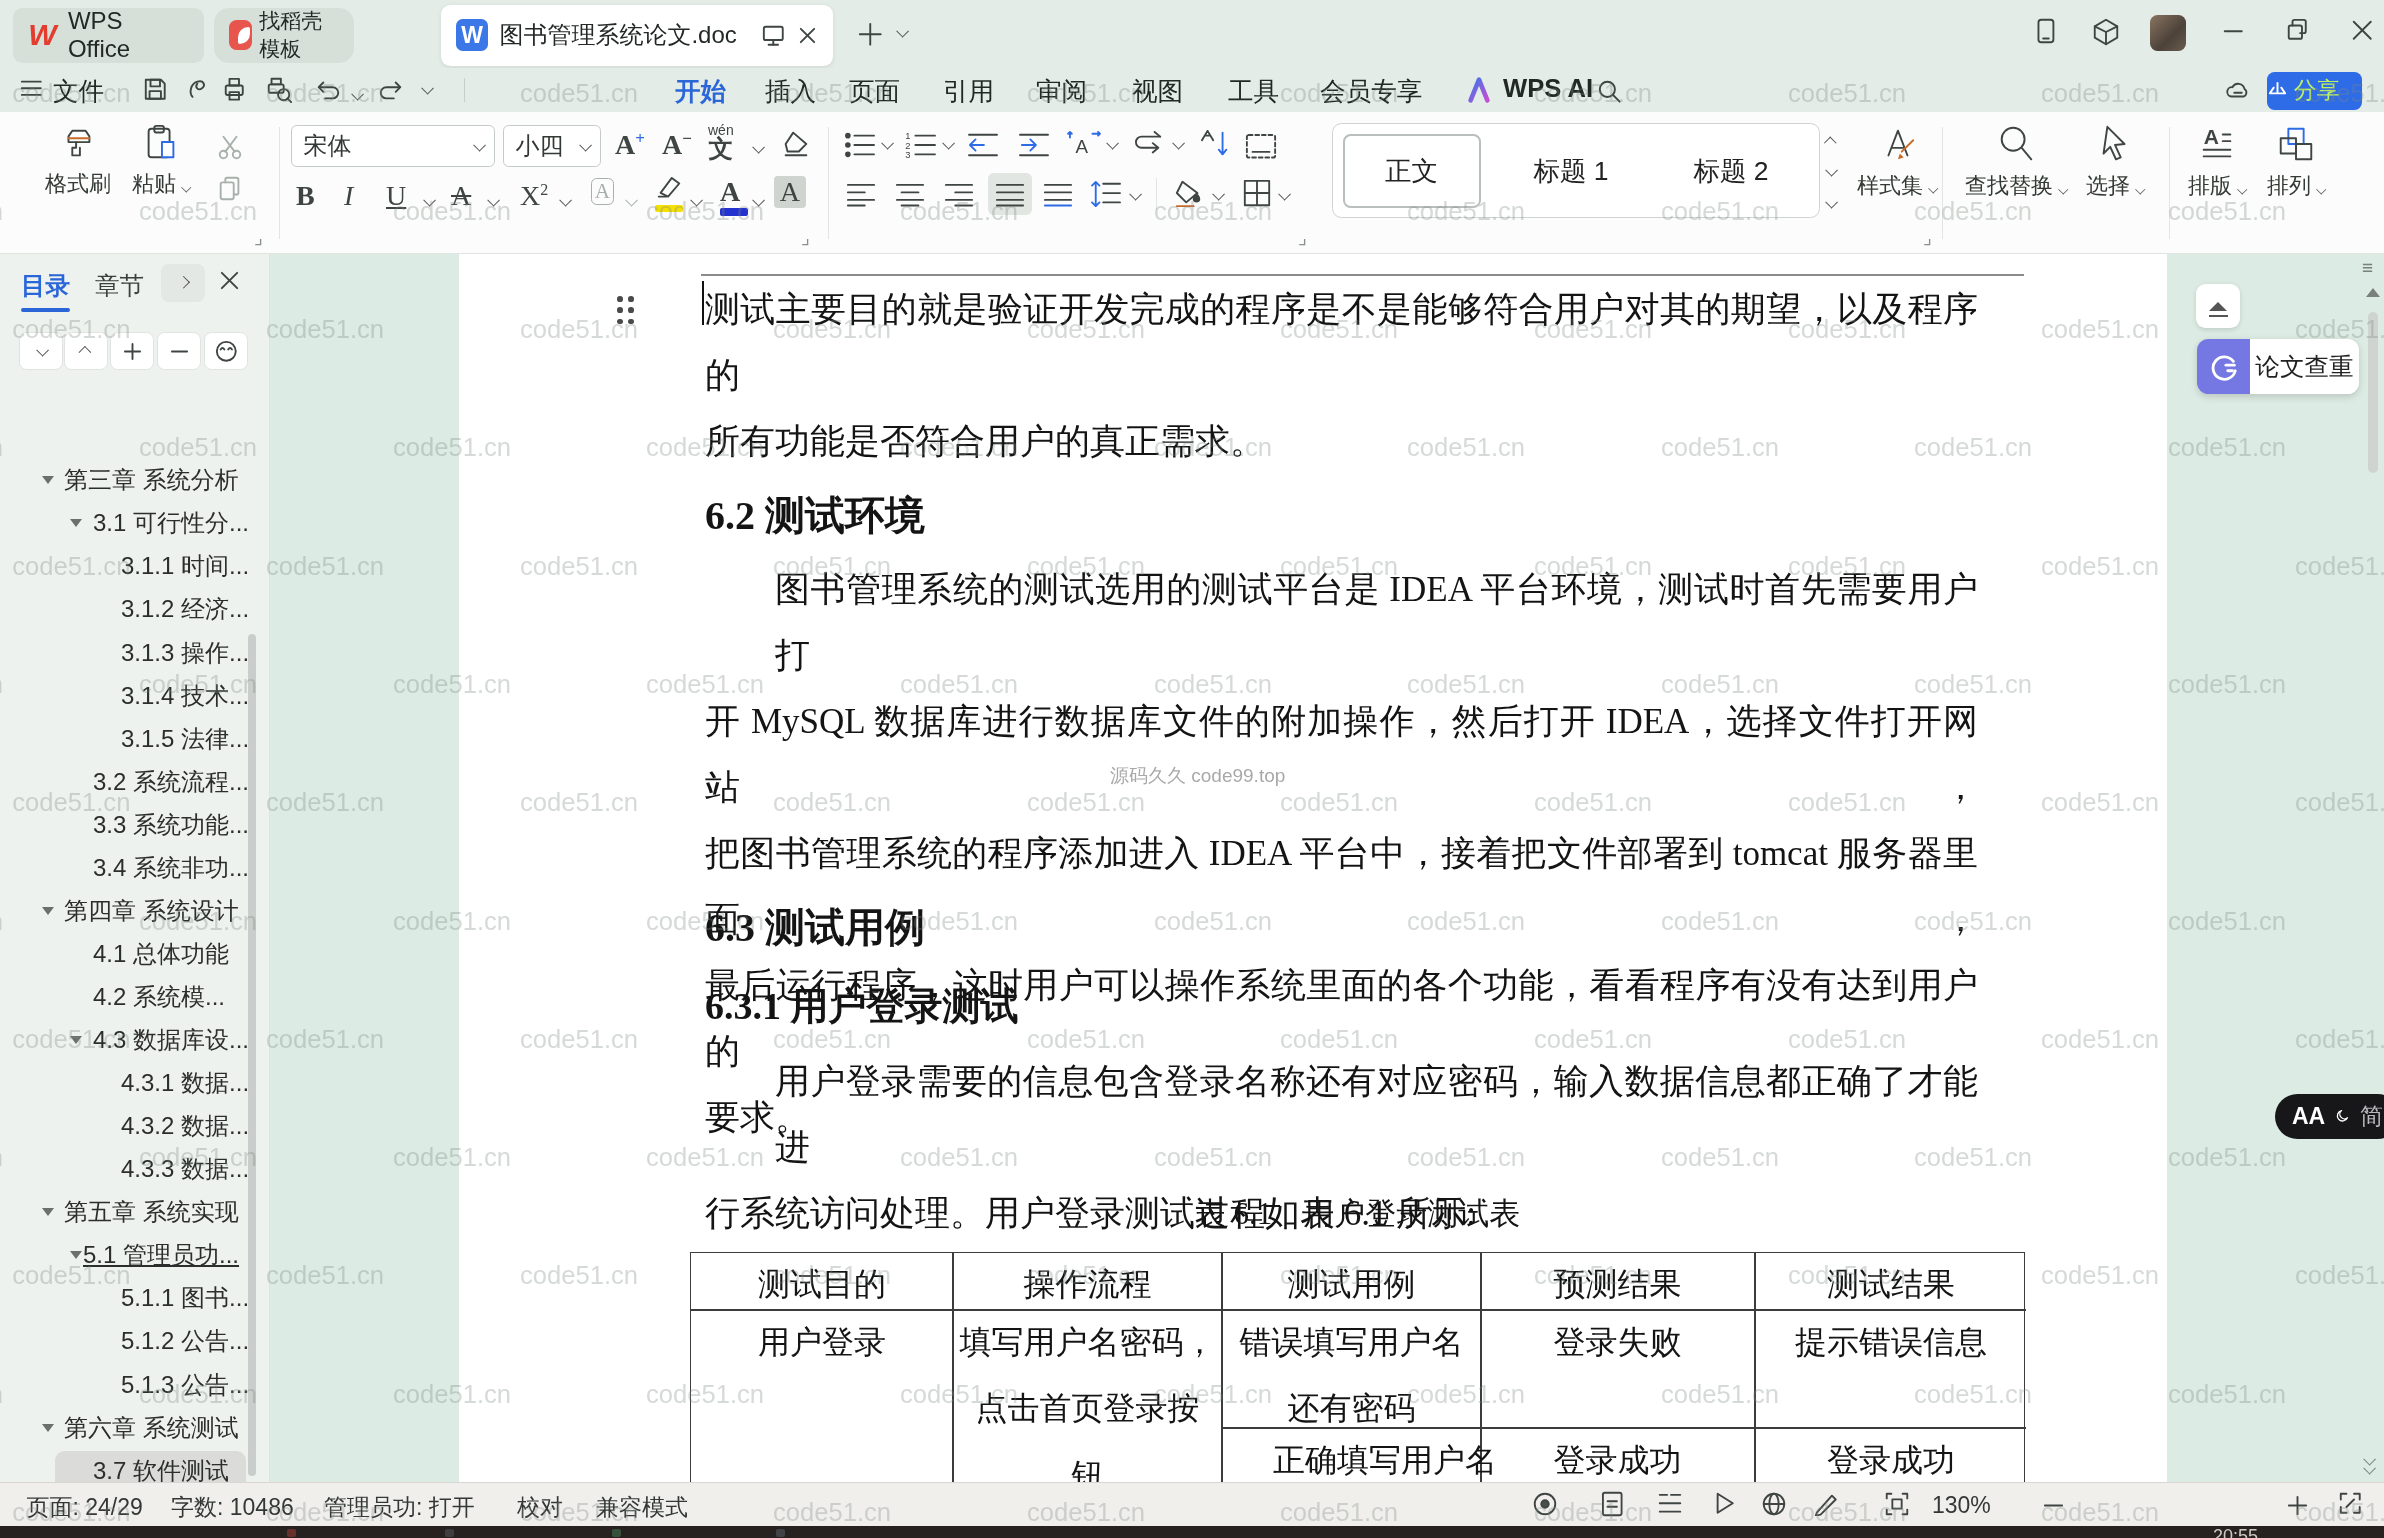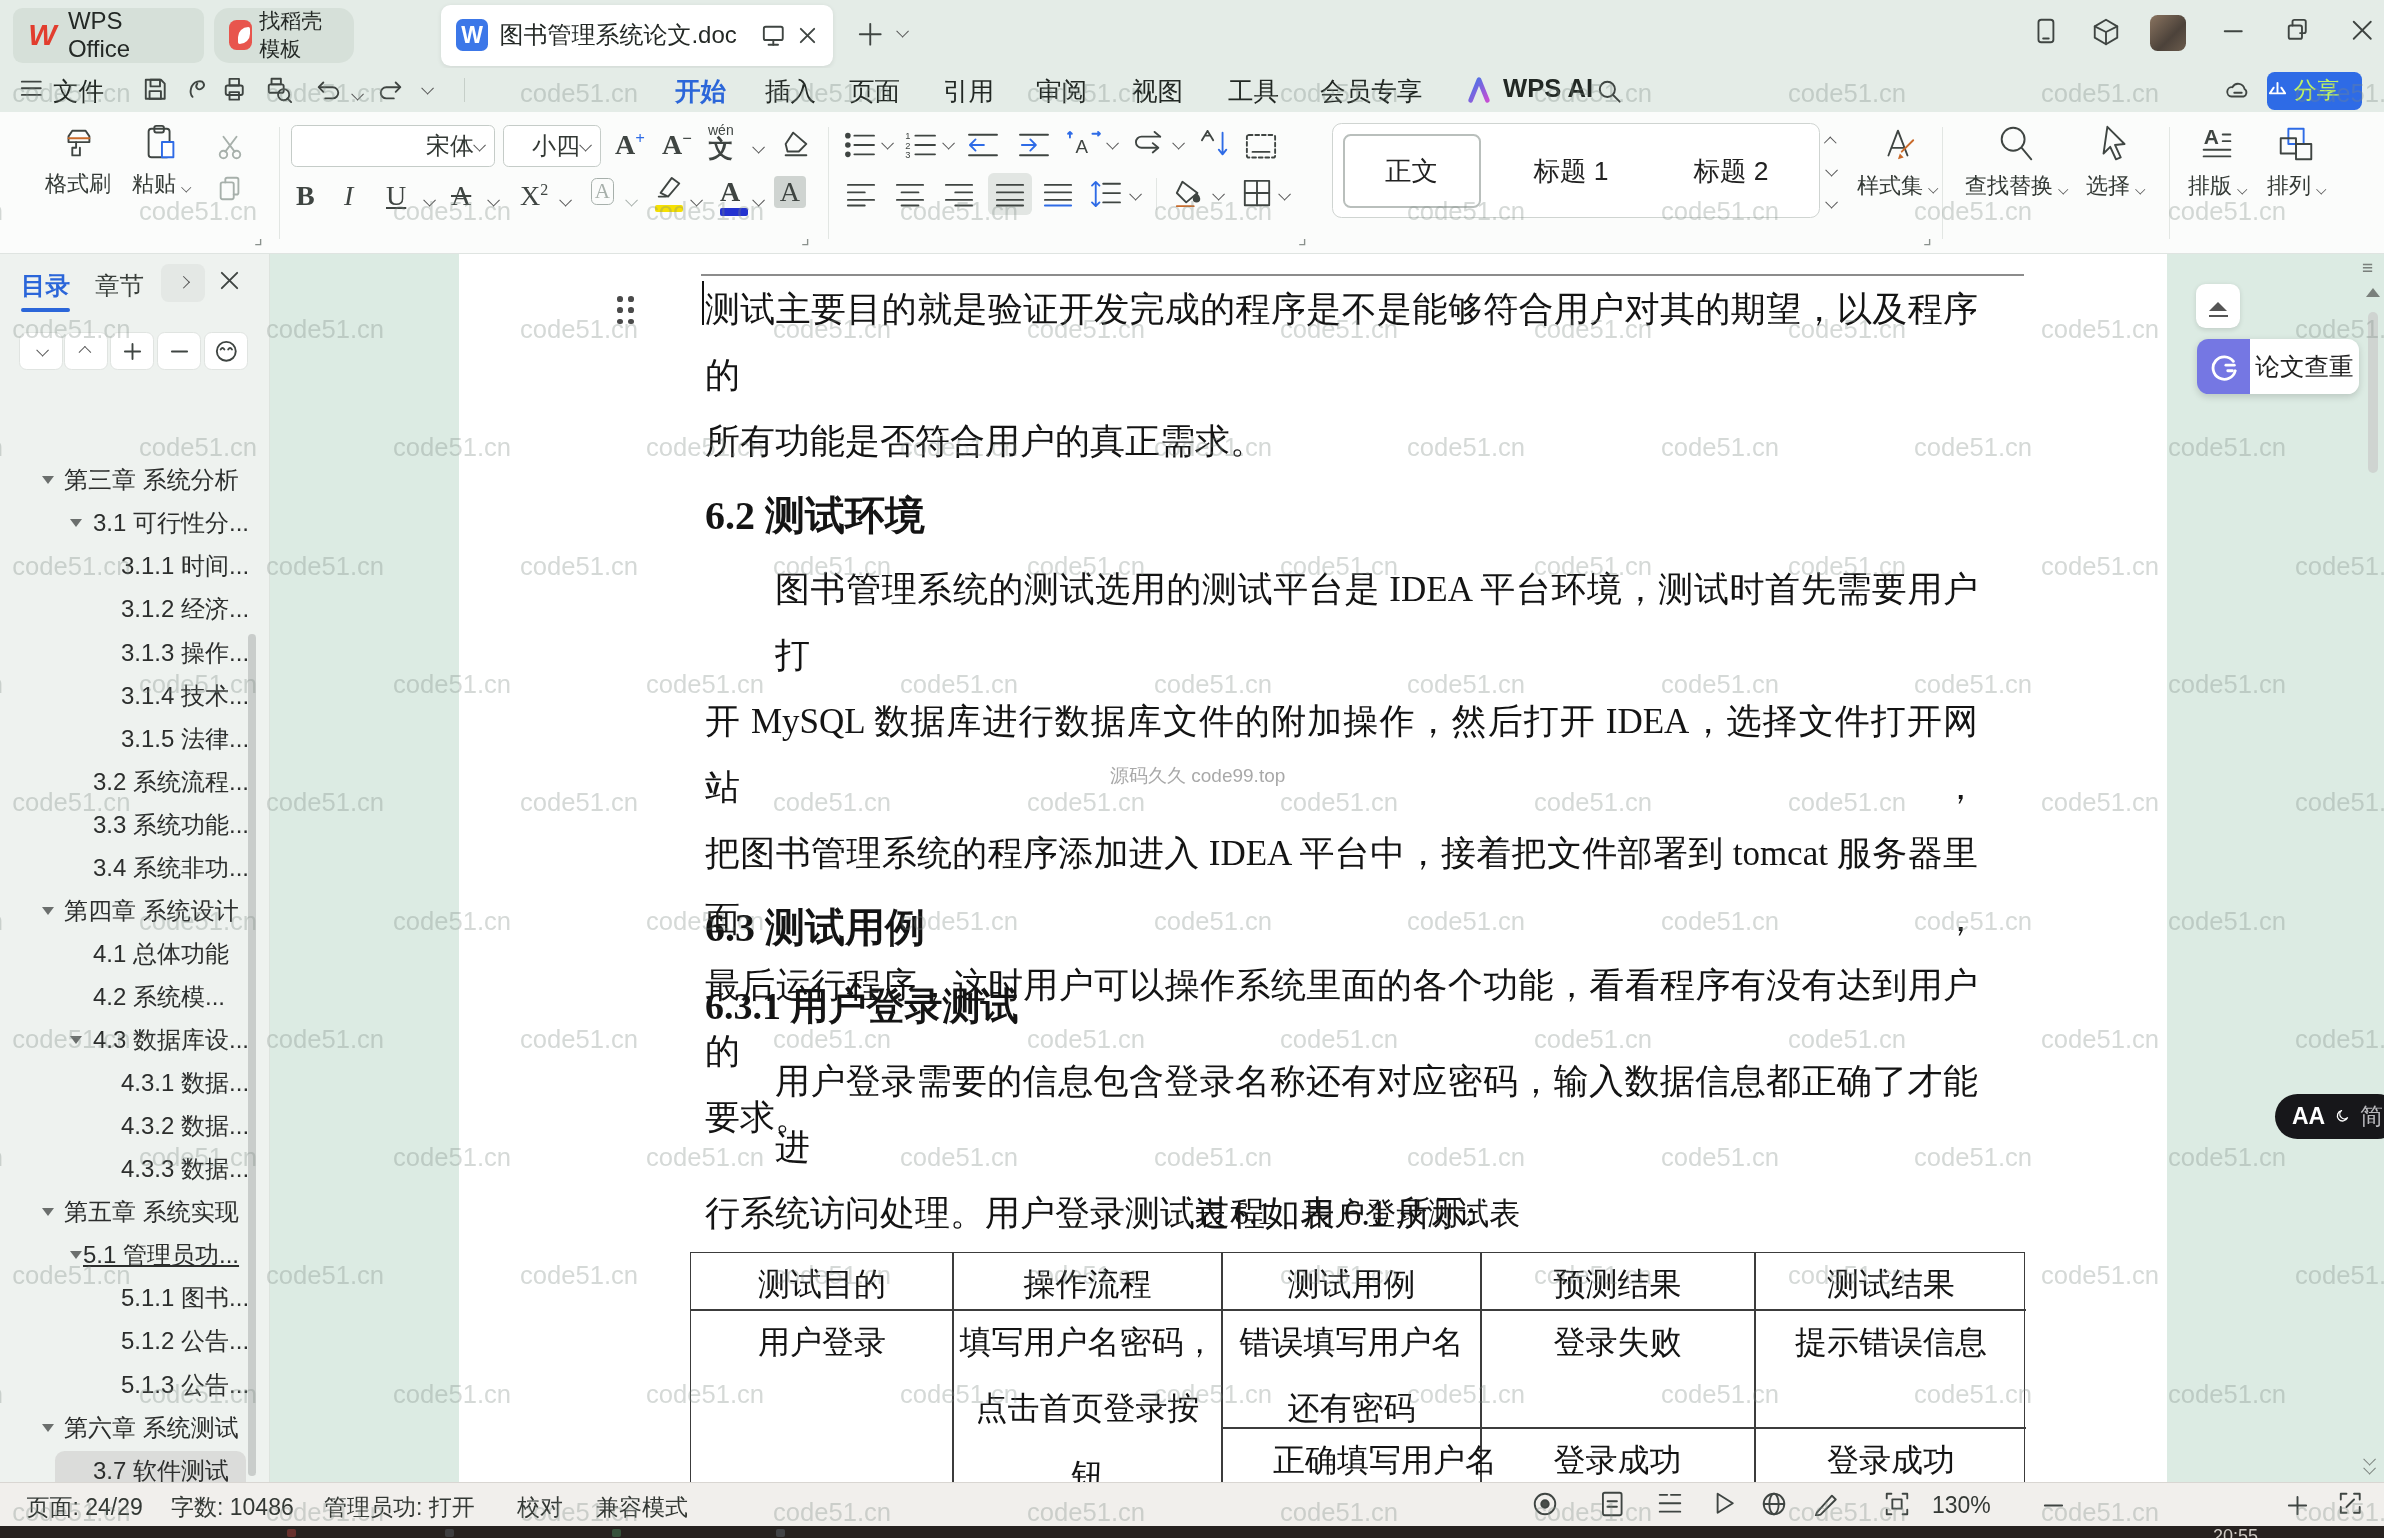--- a/index.html
+++ b/index.html
@@ -26,21 +26,21 @@
   .qat { position:absolute; top:7.6px; color:#3a403c; }
   .share-btn { position:absolute; left:2267px; top:3.8px; width:95px; height:38px; background:#2e6be6; border-radius:7.6px; color:#bef264; font-size:23px; display:flex; align-items:center; justify-content:flex-start; gap:5.7px; }
 
   
   .ribbon { position:absolute; left:0; top:112px; width:2385px; height:142px; background:#fbfcfb; border-bottom:0.9px solid #dfe4e1; box-shadow:0 1.9px 2.8px rgba(0,0,0,.05); font-size:22px; color:#333935; }
   .rdiv { position:absolute; top:15px; width:0.9px; height:112px; background:#e2e6e3; }
   .ricon { position:absolute; color:#3f4542; }
   .dim { color:#a7b0ab; }
   .chv { display:inline-block; width:8.5px; height:8.5px; border-right:1.9px solid #555; border-bottom:1.9px solid #555; transform:rotate(45deg) translateY(-1.9px); }
   .chv.dim { border-color:#a7b0ab; }
-  .combo { position:absolute; top:13.2px; height:42px; background:#fff; border:0.9px solid #c5ccc8; border-radius:5.7px; display:flex; align-items:center; justify-content:flex-end; padding:0 11.4px; font-size:24px; }
+  .combo { position:absolute; top:13.2px; height:42px; background:#fff; border:0.9px solid #c5ccc8; border-radius:5.7px; display:flex; align-items:center; justify-content:space-between; padding:0 11.4px; font-size:24px; }
   .btxt { font-family:"Liberation Serif", serif; font-size:28px; font-weight:700; }
   .colorbar { position:absolute; left:0; bottom:-7.6px; width:28px; height:7.6px; border-radius:1.9px; }
   .sel-box { background:#e2e6e3; border-radius:5.7px; }
   .gallery { position:absolute; left:1332px; top:11.4px; width:488px; height:95px; background:#fff; border:0.9px solid #cfd4d1; border-radius:9.5px; }
   .chip { position:absolute; top:9.5px; height:74px; display:flex; align-items:center; justify-content:center; font-size:26.5px; color:#222; }
   .chip.sel { border:2.8px solid #b9bfbc; border-radius:7.6px; background:#fff; }
   .expander { position:absolute; color:#8a918d; font-size:19px; }
   .icon-stack { display:flex; flex-direction:column; align-items:center; gap:5.7px; position:absolute; }
 
   svg.ic { stroke:#3f4542; stroke-width:2; fill:none; stroke-linecap:round; stroke-linejoin:round; }

